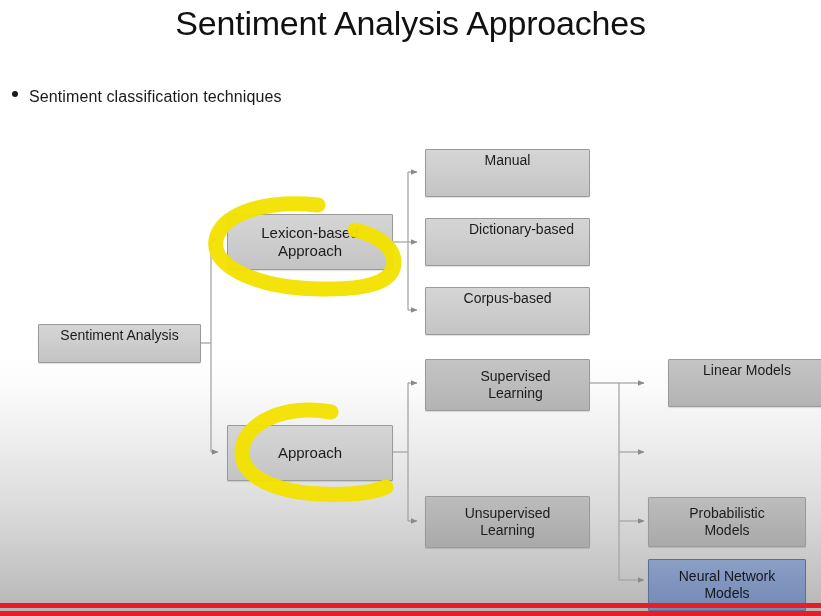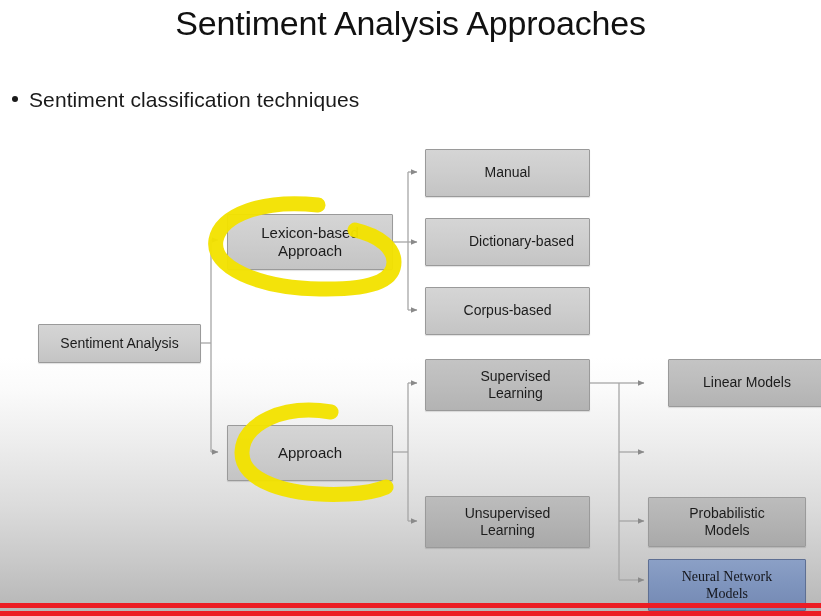--- a/index.html
+++ b/index.html
@@ -52,21 +52,21 @@
   .bullet-dot {
     width: 6px;
     height: 6px;
     border-radius: 50%;
     background: #1a1a1a;
     position: relative;
     top: -5px;
     flex: none;
   }
   .bullet-text {
-    font-size: 21px;
+    font-size: 16px;
     color: #1a1a1a;
     letter-spacing: 0.1px;
     white-space: nowrap;
   }
 
   
   .diagram {
     position: absolute;
     left: 0;
     top: 0;
@@ -83,21 +83,20 @@
     position: absolute;
     left: 0; top: 0;
     width: 821px; height: 616px;
     pointer-events: none;
   }
 
   .node {
     position: absolute;
     box-sizing: border-box;
     display: flex;
-    align-items: center;
     justify-content: center;
     text-align: center;
     color: #1c1c1c;
     border: 1px solid #9a9a9a;
     border-radius: 1px;
     line-height: 1.22;
     padding: 2px 4px;
     box-shadow: 0 1px 1px rgba(0,0,0,0.12);
   }
   .node.light {
@@ -106,21 +105,20 @@
   .node.mid {
     background: linear-gradient(to bottom, #c4c4c4 0%, #bdbdbd 45%, #b3b3b3 100%);
   }
   .node.dark {
     background: linear-gradient(to bottom, #bcbcbc 0%, #b4b4b4 45%, #a9a9a9 100%);
   }
   .node.blue {
     background: linear-gradient(to bottom, #8ba0c6 0%, #7f95be 45%, #7489b3 100%);
     border-color: #5e6f93;
     color: #14161c;
-    font-family: Liberation Serif, serif;
   }
 
   .fs15 { font-size: 15px; }
   .fs14 { font-size: 14px; }
 
   
   .redbar {
     position: absolute;
     left: 0;
     width: 821px;

